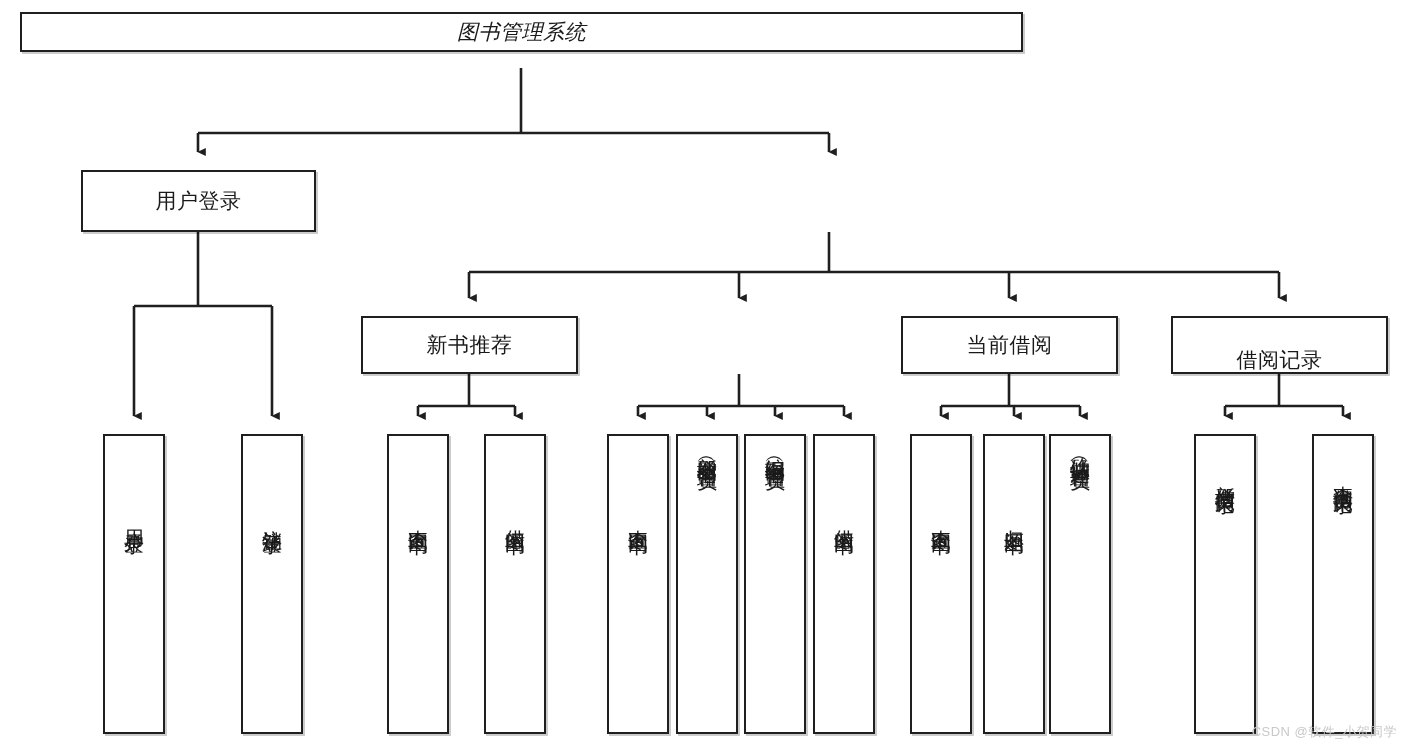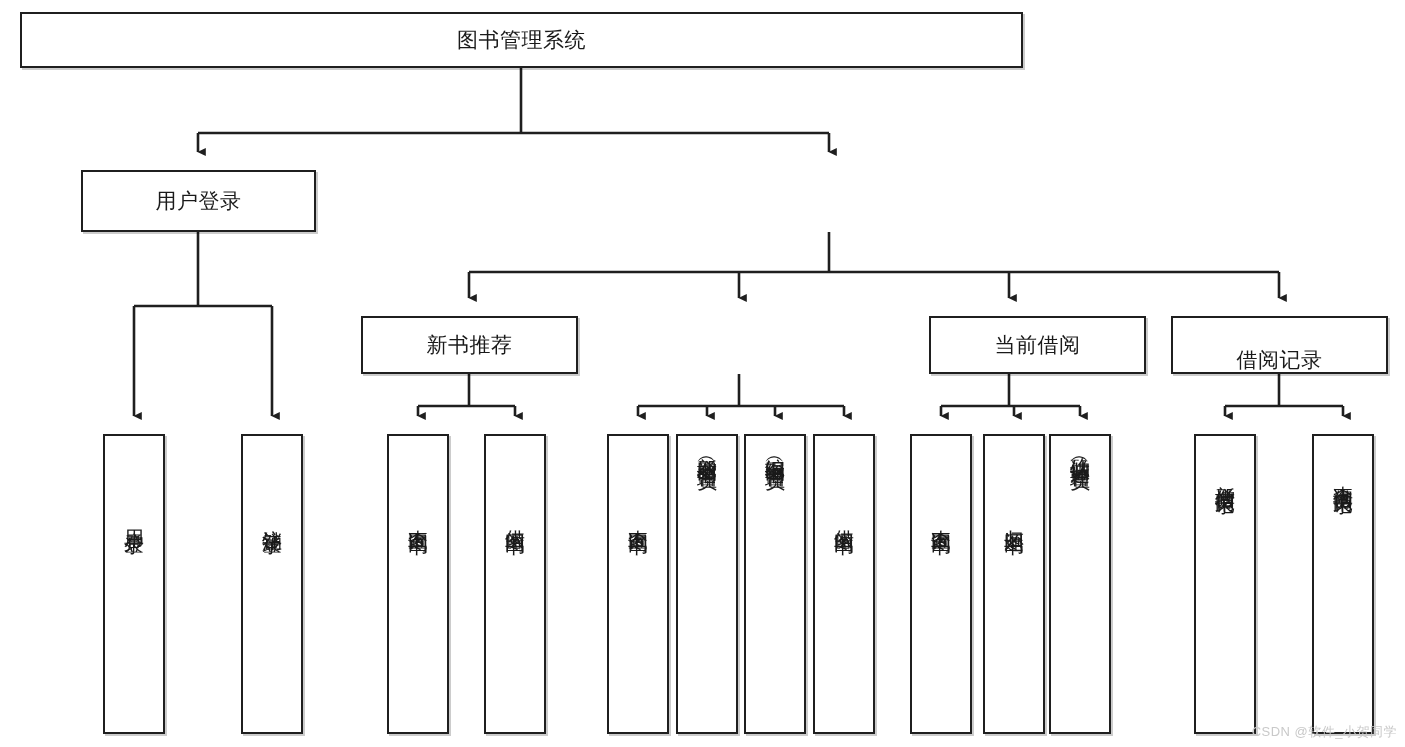--- a/index.html
+++ b/index.html
@@ -117,35 +117,35 @@
       <path d="M1014,406 L1014,416" marker-end="url(#arrowhead)"></path>
       <path d="M1080,406 L1080,416" marker-end="url(#arrowhead)"></path>
 
       <path d="M1279,374 L1279,406"></path>
       <path d="M1225,406 L1343,406"></path>
       <path d="M1225,406 L1225,416" marker-end="url(#arrowhead)"></path>
       <path d="M1343,406 L1343,416" marker-end="url(#arrowhead)"></path>
     </g>
   </svg>
 
-  <div class="node" style="left:20px; top:12px; width:1003px; height:56px;">
+  <div class="node" style="left:20px; top:12px; width:1003px; height:40px;font-style:italic;">
     <span class="label-h">图书管理系统</span>
   </div>
 
   <div class="node" style="left:81px; top:170px; width:235px; height:62px;">
     <span class="label-h">用户登录</span>
   </div>
 
 
   <div class="node" style="left:361px; top:316px; width:217px; height:58px;text-align:center;">
     <span class="label-h">新书推荐</span>
   </div>
 
 
-  <div class="node" style="left:929px; top:316px; width:217px; height:58px;">
+  <div class="node" style="left:901px; top:316px; width:217px; height:58px;">
     <span class="label-h">当前借阅</span>
   </div>
 
   <div class="node" style="left:1171px; top:316px; width:217px; height:58px;align-items:flex-end;">
     <span class="label-h">借阅记录</span>
   </div>
 
   <div class="node leaf mid" style="left:103px; top:434px; width:62px; height:300px;">
     <span class="label-v">用户登录</span>
   </div>

